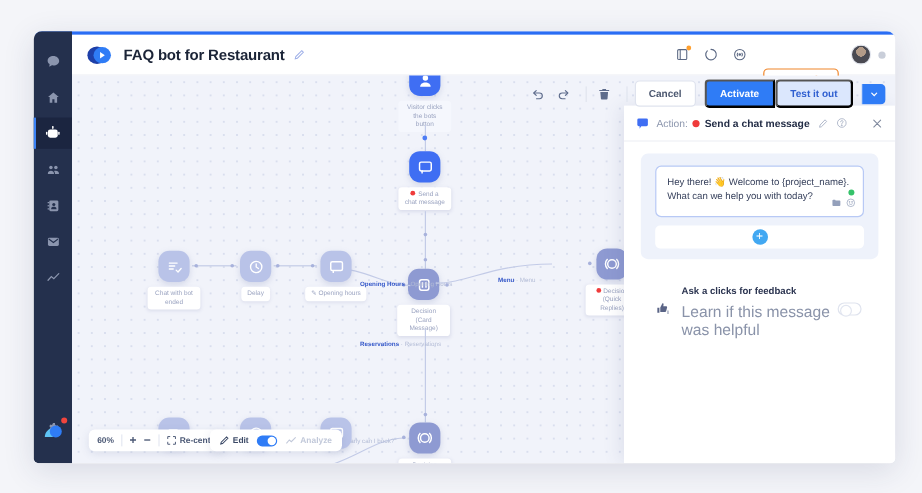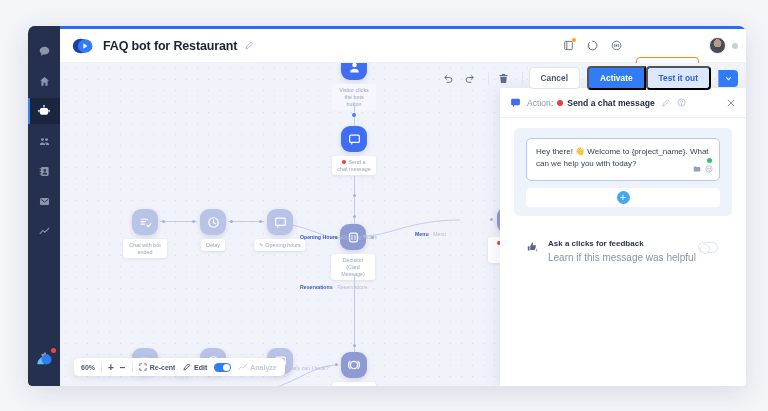--- a/index.html
+++ b/index.html
@@ -194,21 +194,21 @@
   }
   .mini-toggle::after {
     content: ""; position: absolute; right: 1px; top: 1px;
     width: 7px; height: 7px; border-radius: 50%; background: #fff;
   }
   .icon-inline { display: inline-flex; align-items: center; margin-right: 3px; }
 
   
   .panel {
     position: absolute; right: 0; top: 62px;
-    width: 246px; height: 298px;
+    width: 226px; height: 298px;
     background: #fff;
     box-shadow: -3px 0 14px rgba(70,85,130,.11);
     z-index: 5;
   }
   .panel-head {
     display: flex; align-items: center;
     height: 30px; padding: 0 10px;
     border-bottom: 1px solid #eef0f6;
     font-size: 8.6px; color: #2c3650;
   }
@@ -259,21 +259,21 @@
     display: flex; align-items: center; justify-content: center;
     font-size: 10px; line-height: 1; cursor: pointer;
   }
   .feedback-row {
     display: flex; align-items: center;
     padding: 16px 14px 0 12px;
   }
   .fb-icon { color: #5a6486; margin-right: 9px; display: flex; flex: none; }
   .fb-text { flex: 1; }
   .fb-title { font-size: 8px; font-weight: bold; color: #2b3450; }
-  .fb-sub { font-size: 10px; color: #8a93a9; margin-top: 2px; }
+  .fb-sub { font-size: 13px; color: #8a93a9; margin-top: 2px; }
   .toggle-off {
     width: 20px; height: 11px; border-radius: 6px;
     background: #fff; border: 1px solid #dfe3ee;
     position: relative; flex: none; cursor: pointer;
   }
   .toggle-off::after {
     content: ""; position: absolute; left: 1px; top: 1px;
     width: 8px; height: 8px; border-radius: 50%;
     background: #fff; border: 1px solid #e2e6f0;
   }

